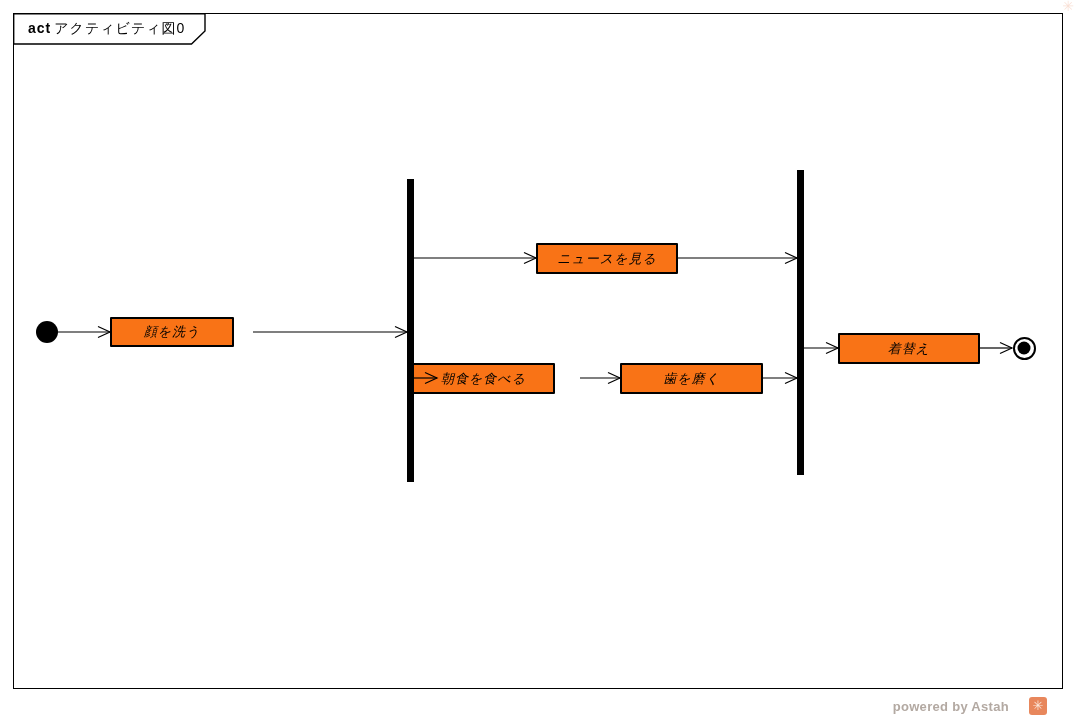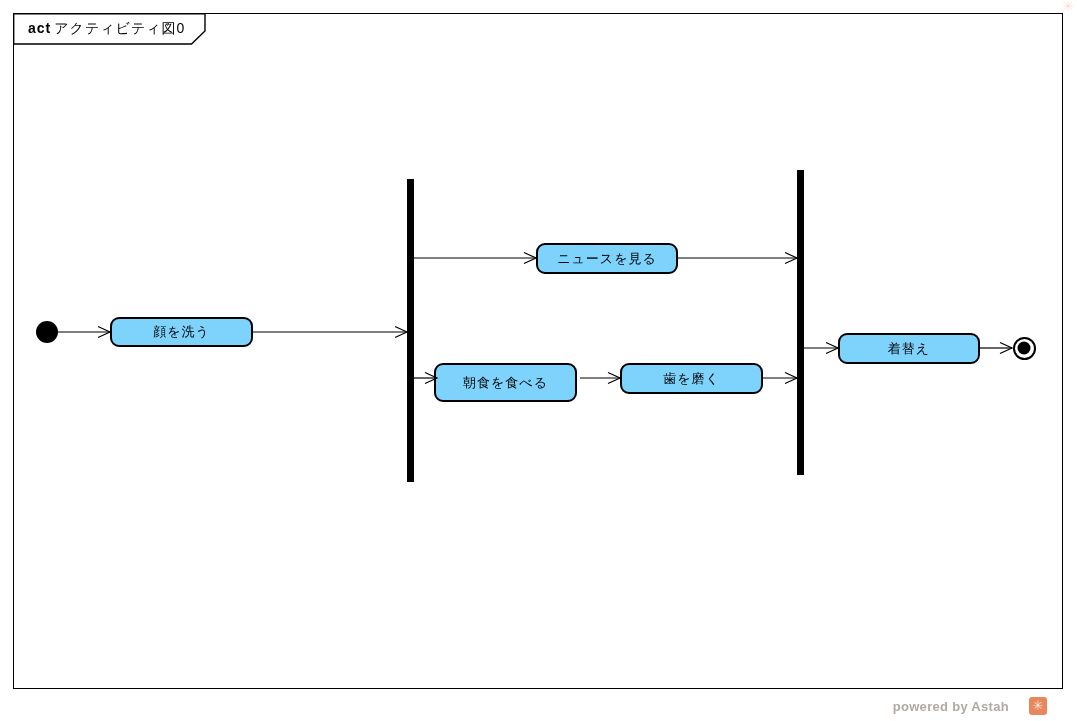--- a/index.html
+++ b/index.html
@@ -37,30 +37,31 @@
     font-size: 14px;
     letter-spacing: 1px;
     color: #000000;
     white-space: nowrap;
     text-align: right;
   }
   .frame-title .kw { font-weight: bold; margin-right: 3px; }
   .action-node {
     position: absolute;
     box-sizing: border-box;
-    background: #7dd3fc;
+    background: #f97316;
     border: 2px solid #000000;
-    border-radius: 9px;
+    border-radius: 1px;
     display: flex;
     align-items: center;
     justify-content: center;
     font-size: 13px;
     letter-spacing: 1px;
     color: #000000;
     white-space: nowrap;
+    font-style: italic;
   }
   .bar-node {
     position: absolute;
     background: #000000;
   }
   .initial-node {
     position: absolute;
     background: #000000;
     border-radius: 50%;
   }
@@ -130,24 +131,24 @@
   <svg class="frame-tab-svg" width="230" height="52">
     <path d="M 13.7 13.7 H 205 V 31 L 191.5 44 H 13.7 Z" fill="#ffffff" stroke="#000000" stroke-width="1.4"></path>
   </svg>
 
   <div class="frame-title">
     <span class="kw">act</span><span>アクティビティ図0</span>
   </div>
 
   <div id="node-layer">
       <div class="initial-node" style="left: 36px; top: 321px; width: 22px; height: 22px;"></div>
-      <div class="action-node" style="left: 110px; top: 317px; width: 143px; height: 30px;">顔を洗う</div>
+      <div class="action-node" style="left: 110px; top: 317px; width: 124px; height: 30px;">顔を洗う</div>
       <div class="bar-node" style="left: 407px; top: 179px; width: 7px; height: 303px;"></div>
       <div class="action-node" style="left: 536px; top: 243px; width: 142px; height: 31px;">ニュースを見る</div>
-      <div class="action-node" style="left: 434px; top: 363px; width: 143px; height: 39px;">朝食を食べる</div>
+      <div class="action-node" style="left: 412px; top: 363px; width: 143px; height: 31px;">朝食を食べる</div>
       <div class="action-node" style="left: 620px; top: 363px; width: 143px; height: 31px;">歯を磨く</div>
       <div class="bar-node" style="left: 797px; top: 170px; width: 7px; height: 305px;"></div>
       <div class="action-node" style="left: 838px; top: 333px; width: 142px; height: 31px;">着替え</div>
       <div class="final-node" style="left: 1012.5px; top: 336.5px; width: 23px; height: 23px;">
         <div class="dot" style="width: 13px; height: 13px;"></div>
       </div>
     </div>
 
   <svg id="edge-layer">
       <g>

